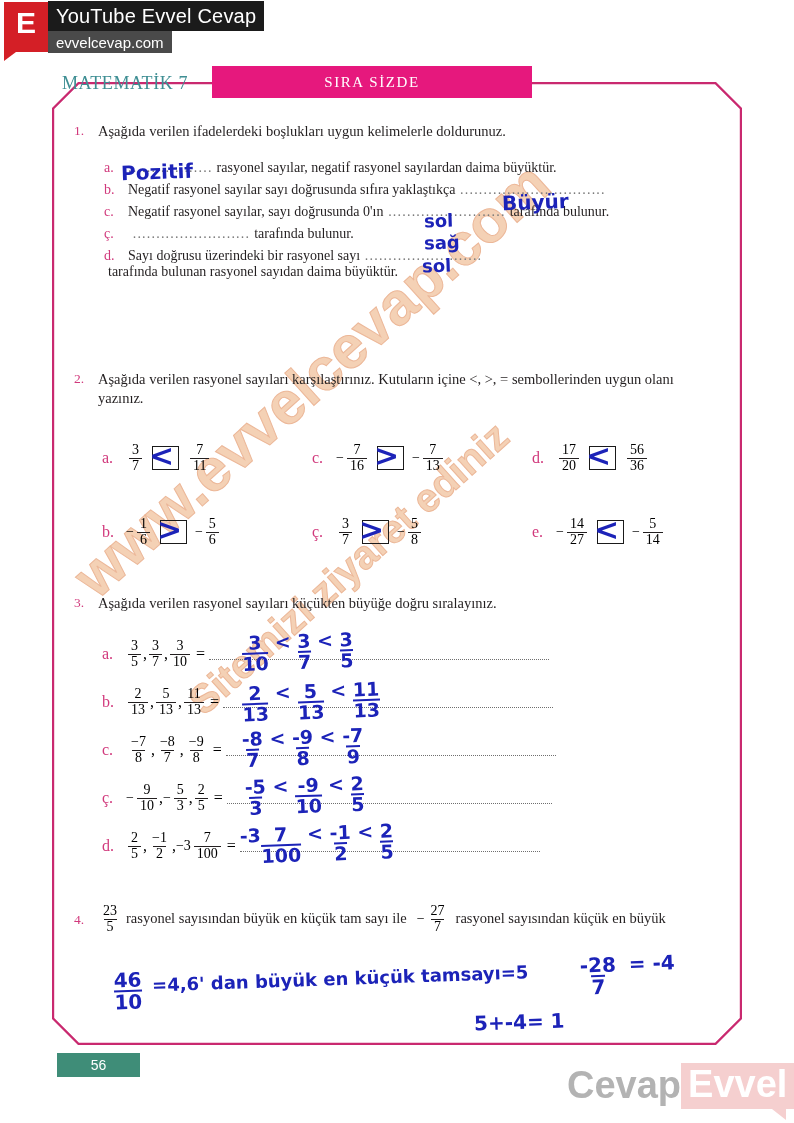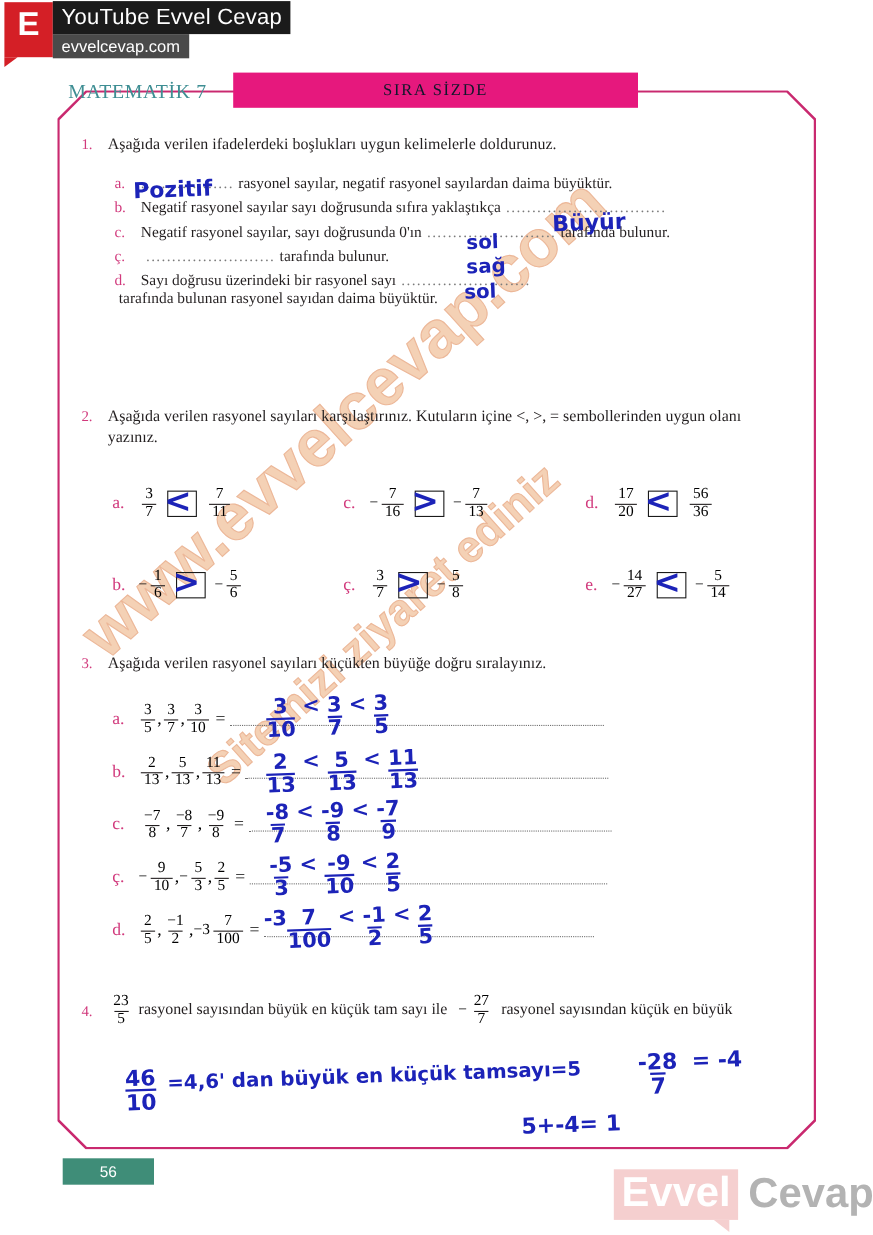--- a/index.html
+++ b/index.html
@@ -40,22 +40,22 @@
   
   #running-head {
     position:absolute; left:62px; top:48px; z-index:5;
     color:#3e8e93; font-size:18px; letter-spacing:.6px;
     font-family:"Liberation Serif", serif;
     margin-top:25px;
   }
 
   
   #ribbon {
-    position:absolute; left:212px; top:66px; width:368px; height:32px;
-    background:#e6187d; color:#0f172a; z-index:20;
+    position:absolute; left:212px; top:66px; width:320px; height:32px;
+    background:#e6187d; color:#ffffff; z-index:20;
     display:flex; align-items:center; justify-content:center;
     font-size:15px; letter-spacing:1.6px;
   }
   #frame-border {
     position:absolute; left:52px; top:82px; width:690px; height:963px;
     background:#c9296f; z-index:2;
     clip-path: polygon(
       26px 0, calc(100% - 26px) 0, 100% 26px, 100% calc(100% - 26px),
       calc(100% - 26px) 100%, 26px 100%, 0 calc(100% - 26px), 0 26px,
       26px 0,
@@ -567,21 +567,21 @@
       <span style="border-top:2px solid #1c23b8;">7</span>
     </span>
     <span style="margin-left:6px;">= -4</span>
   </span>
   <span class="hw" style="left:422px; top:928px; font-size:20px;">5+-4= 1</span>
 
 </div>
 
 <div id="pagebadge">56</div>
 <div id="brand">
+  <span id="brand-cevap">Cevap</span>
   <span id="brand-evvel">Evvel</span>
-  <span id="brand-cevap">Cevap</span>
 </div>
 
 <div id="yt-badge">
   <div id="yt-logo">E</div>
   <div id="yt-line1">YouTube Evvel Cevap</div>
   <div id="yt-line2">evvelcevap.com</div>
 </div>
 
 </body></html>

